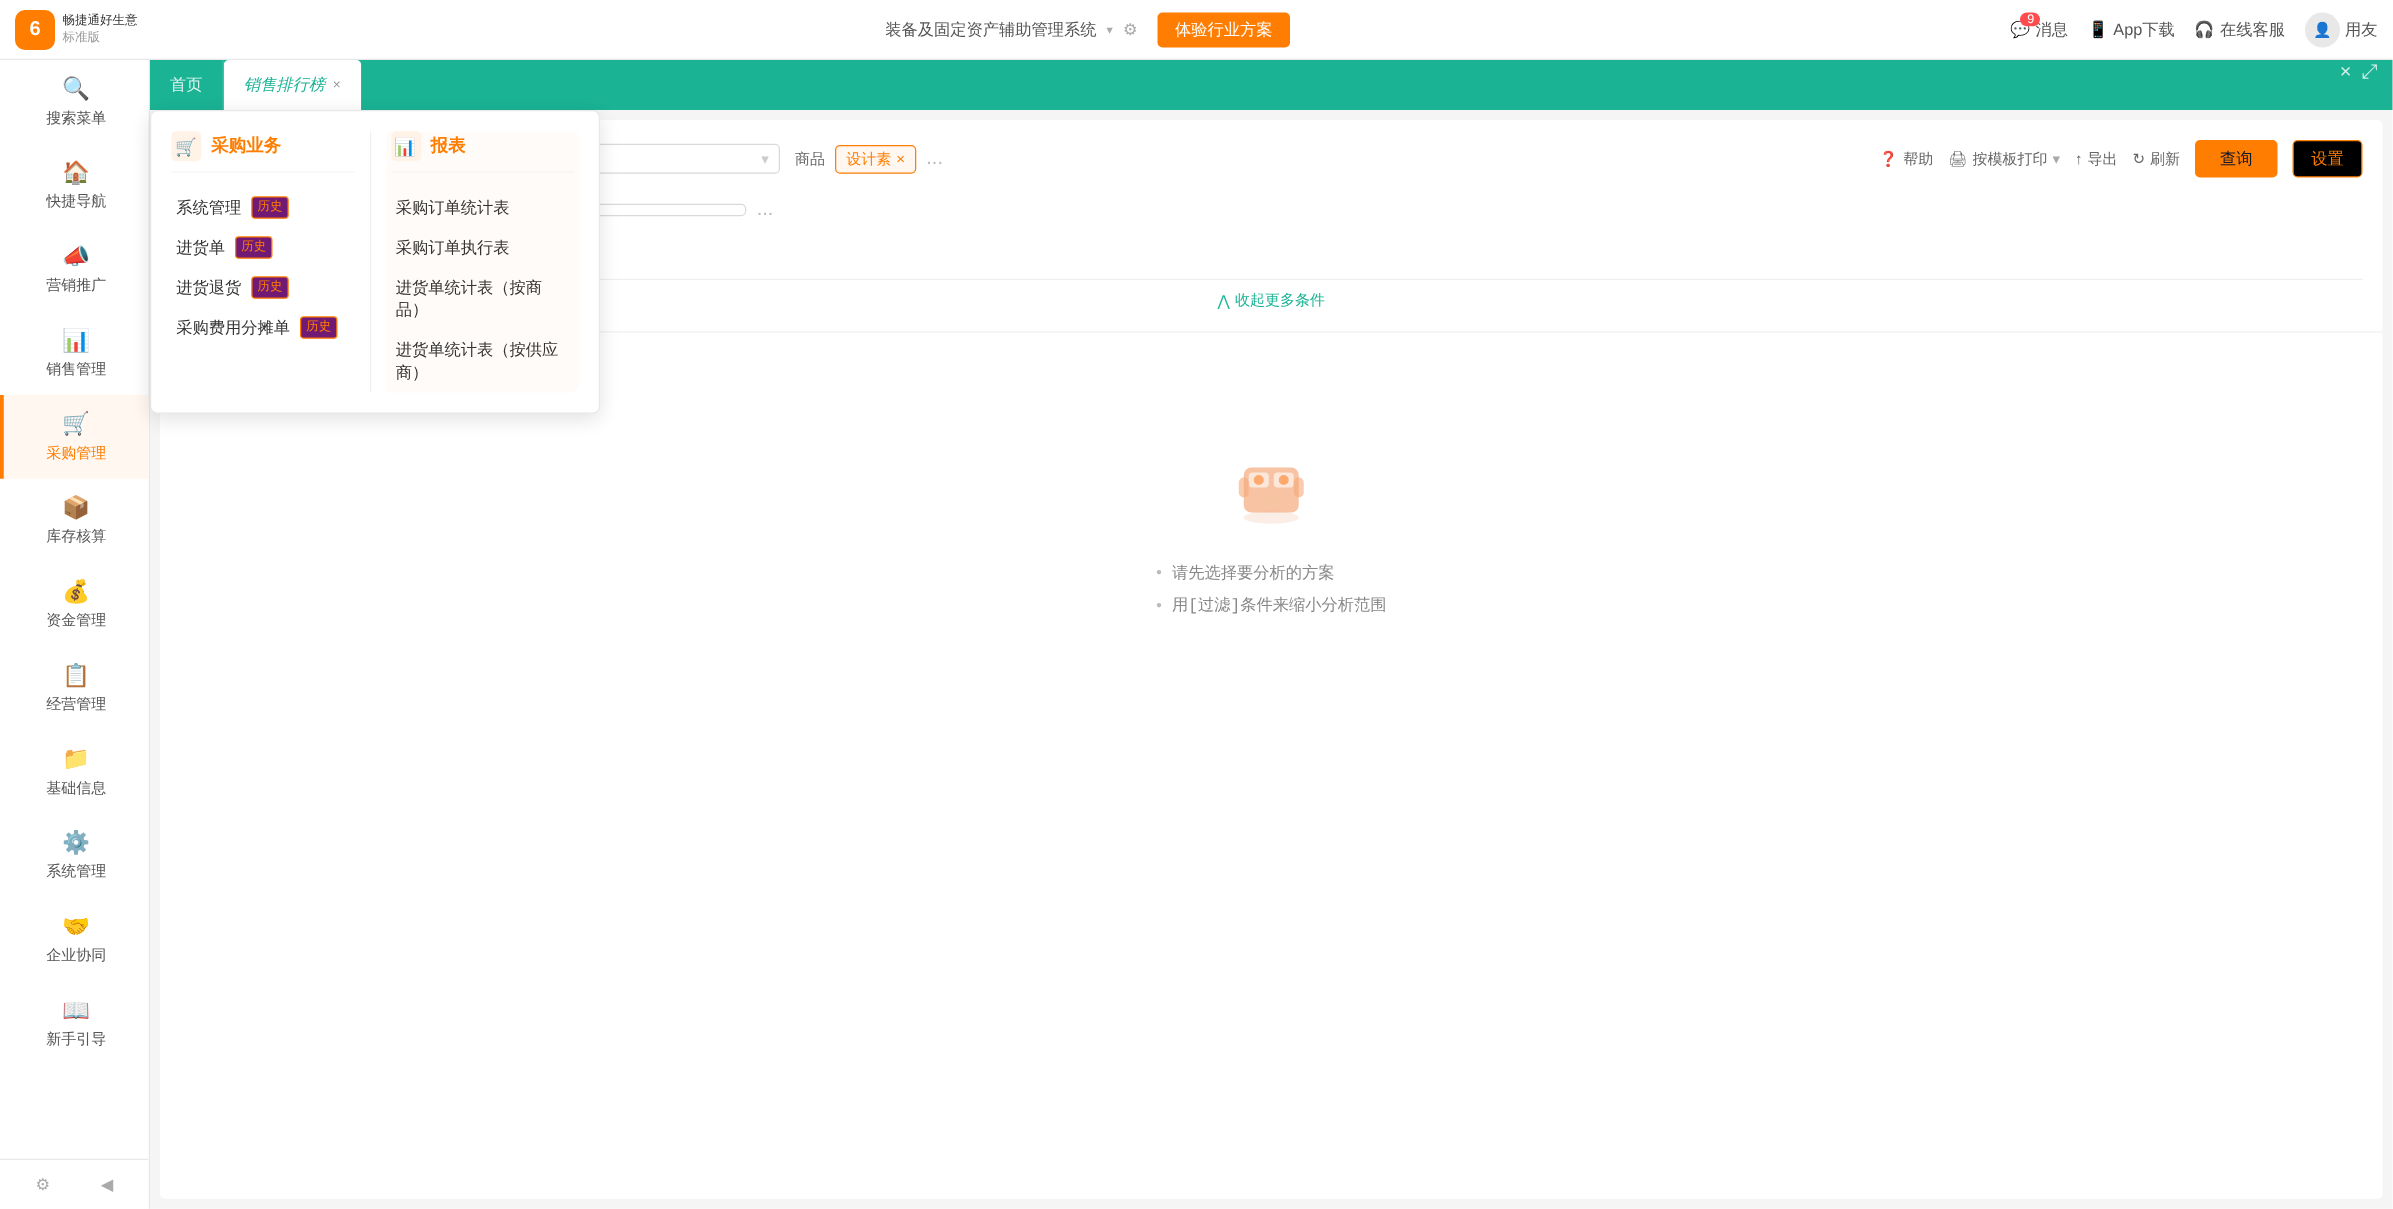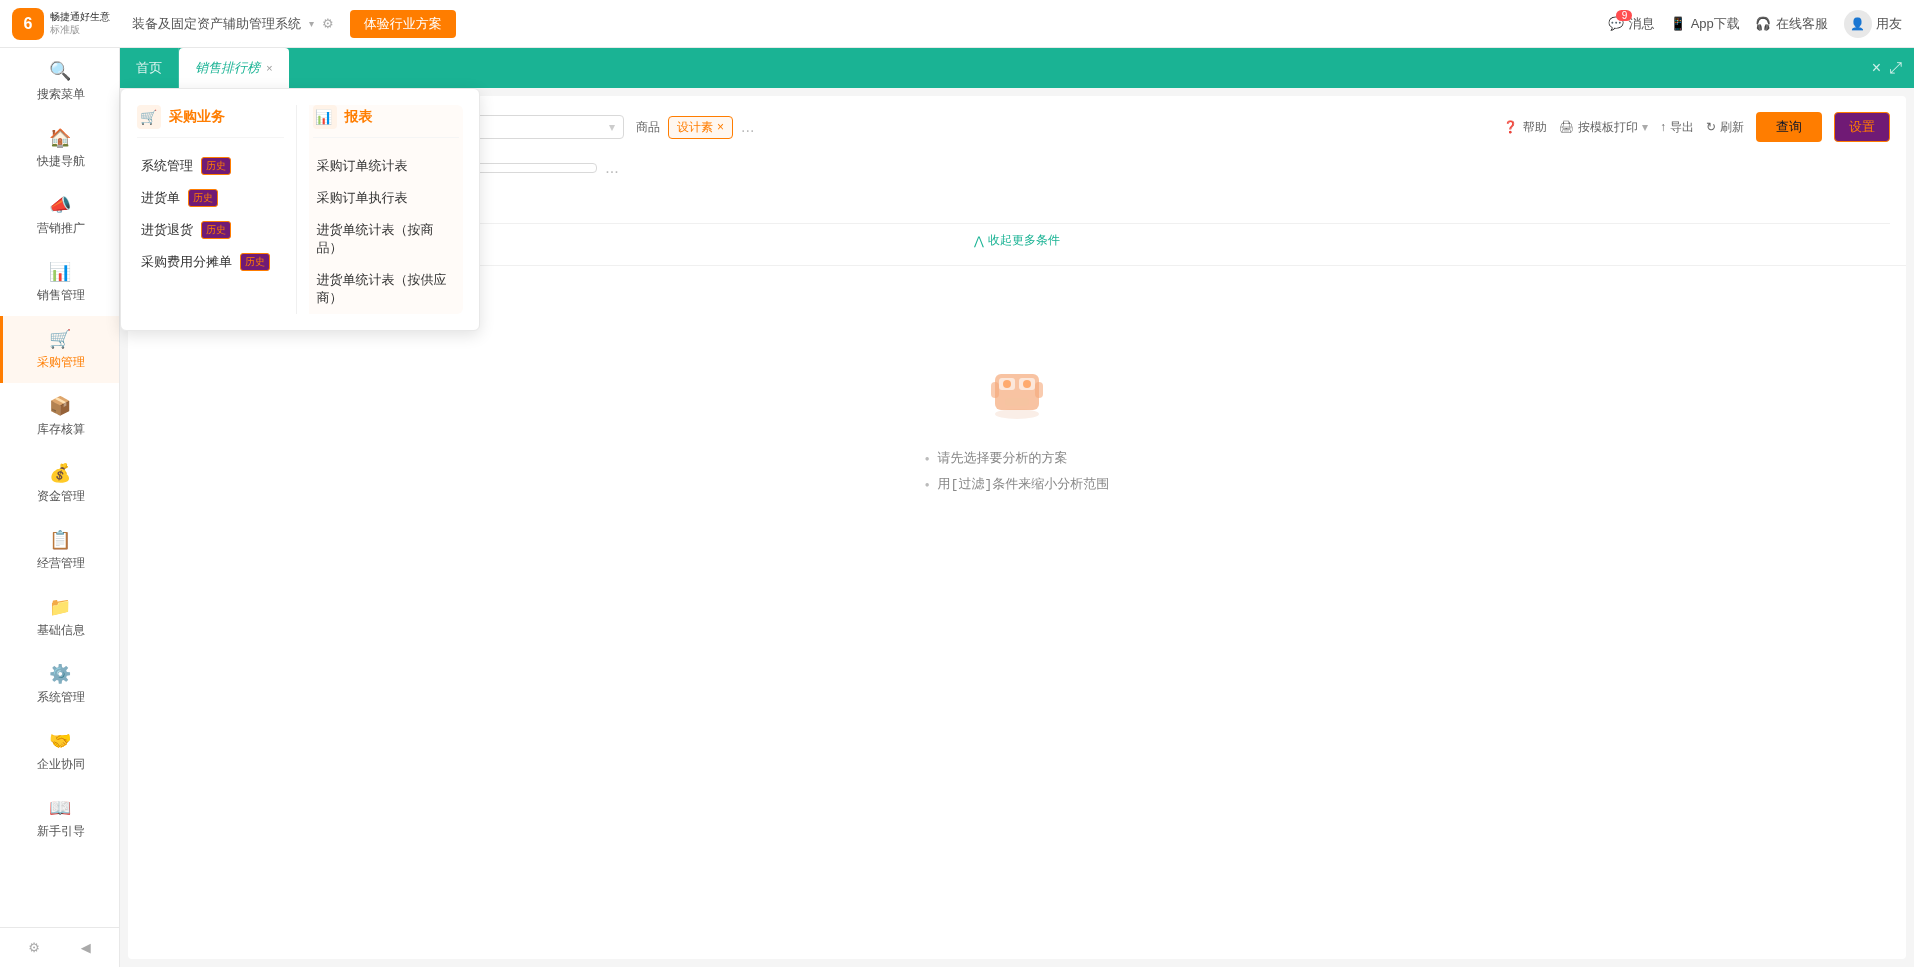--- a/index.html
+++ b/index.html
@@ -32,20 +32,21 @@
     }
     .logo-text { font-size: 10px; color: #333; line-height: 1.3; }
     .logo-sub { font-size: 10px; color: #999; }
     .system-title {
       flex: 1;
       display: flex;
       align-items: center;
       gap: 8px;
       color: #333;
       font-size: 13px;
+      justify-content: center;
     }
     .system-title-text { color: #555; }
     .system-title .arrow-icon { color: #aaa; font-size: 10px; }
     .system-title .gear-icon { color: #aaa; cursor: pointer; }
     .industry-btn {
       background: #ff7d00;
       color: #fff;
       border: none;
       border-radius: 4px;
       padding: 5px 14px;
@@ -118,21 +119,21 @@
       border-top: 1px solid #e8e8e8;
     }
 
     
     .tab-bar {
       position: fixed;
       top: 48px; left: 120px; right: 0;
       height: 40px;
       background: #1ab394;
       display: flex;
-      align-items: center;
+      align-items: flex-start;
       z-index: 80;
     }
     .tab-item {
       height: 40px;
       display: flex; align-items: center;
       padding: 0 16px;
       color: rgba(255,255,255,0.85);
       cursor: pointer;
       font-size: 13px;
       gap: 6px;
@@ -215,21 +216,21 @@
     .search-btn {
       background: #ff7d00;
       color: #0f172a;
       border: none;
       border-radius: 4px;
       padding: 6px 20px;
       font-size: 13px;
       cursor: pointer;
     }
     .set-btn {
-      background: #701a75;
+      background: #000000;
       color: #ff7d00;
       border: 1px solid #ff7d00;
       border-radius: 4px;
       padding: 5px 14px;
       font-size: 13px;
       cursor: pointer;
     }
     .filter-dots { color: #bbb; cursor: pointer; font-size: 16px; }
     .collapse-btn {
       display: flex; align-items: center; justify-content: center;

